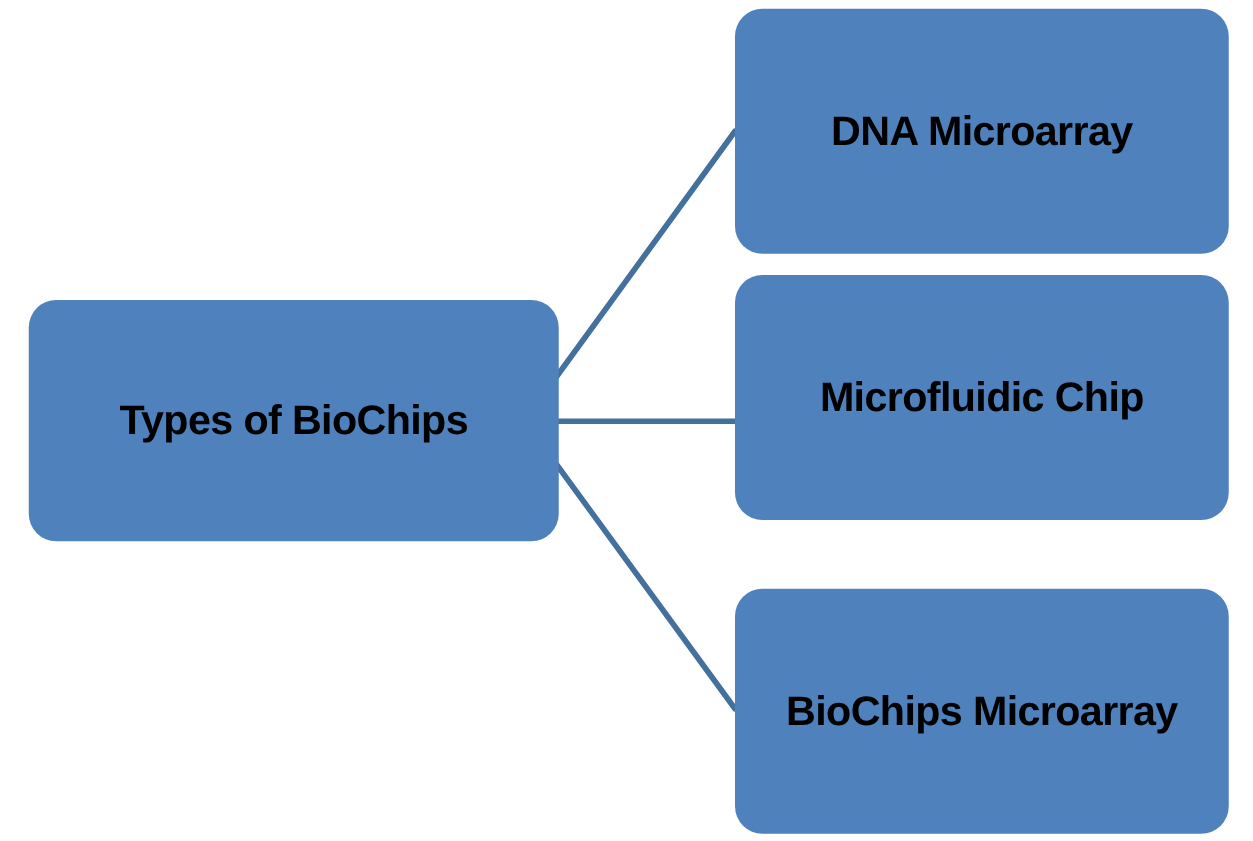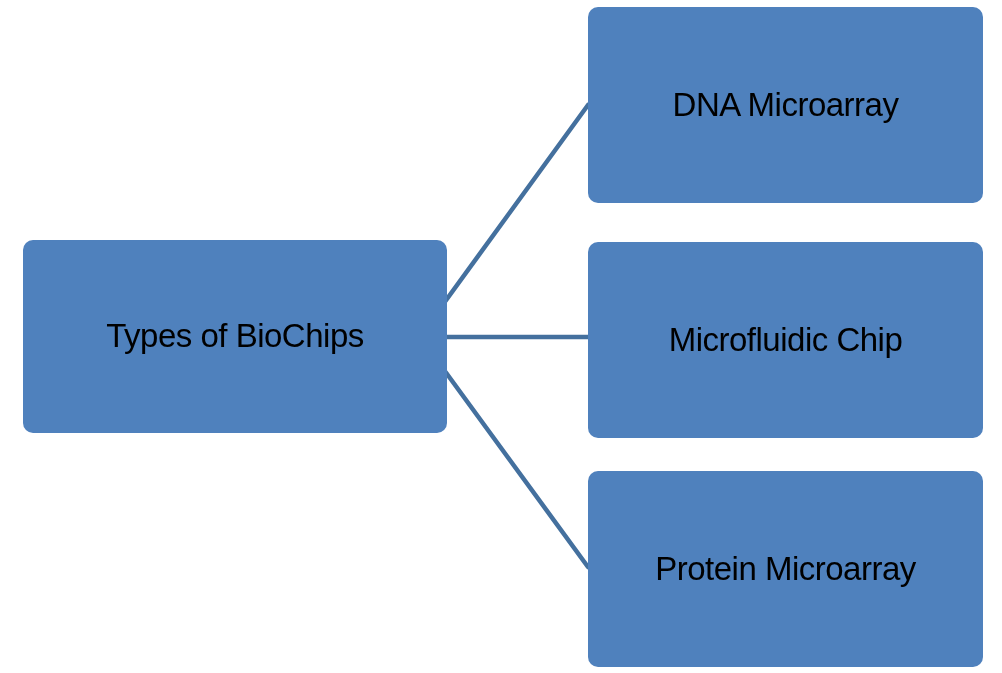--- a/index.html
+++ b/index.html
@@ -24,44 +24,44 @@
   }
   .connector {
     stroke: var(--connector, #44709E);
     stroke-width: 4.5;
     fill: none;
     stroke-linecap: round;
   }
   .node {
     position: absolute;
     background: var(--node-fill, #4F81BD);
-    border-radius: 10px;
+    border-radius: 22px;
     display: flex;
     align-items: center;
     justify-content: center;
     text-align: center;
     color: var(--text, #000000);
-    font-weight: normal;
+    font-weight: bold;
     font-size: 33px;
     letter-spacing: -0.5px;
     line-height: 1.1;
   }
   #root-node {
     left: 23px;
     top: 240px;
     width: 424px;
     height: 193px;
   }
   .child-node {
     left: 588px;
     width: 395px;
     height: 196px;
   }
   #child-node-0 { top: 7px; }
-  #child-node-1 { top: 242px; justify-content: center; }
+  #child-node-1 { top: 220px; justify-content: center; }
   #child-node-2 { top: 471px; }
 </style>
 </head>
 <body>
 
 <div id="canvas" style="--bg: #FFFFFF; --node-fill: #4F81BD; --connector: #44709E; --text: #000000;">
 
   <svg id="connector-svg" viewBox="0 0 1002 673" xmlns="http://www.w3.org/2000/svg">
     <line class="connector" x1="420" y1="336" x2="588" y2="105"></line>
     <line class="connector" x1="420" y1="337" x2="588" y2="337"></line>
@@ -74,16 +74,16 @@
 
   <div class="node child-node" id="child-node-0">
     <span>DNA Microarray</span>
   </div>
 
   <div class="node child-node" id="child-node-1">
     <span>Microfluidic Chip</span>
   </div>
 
   <div class="node child-node" id="child-node-2">
-    <span>Protein Microarray</span>
+    <span>BioChips Microarray</span>
   </div>
 
 </div>
 
 </body></html>

